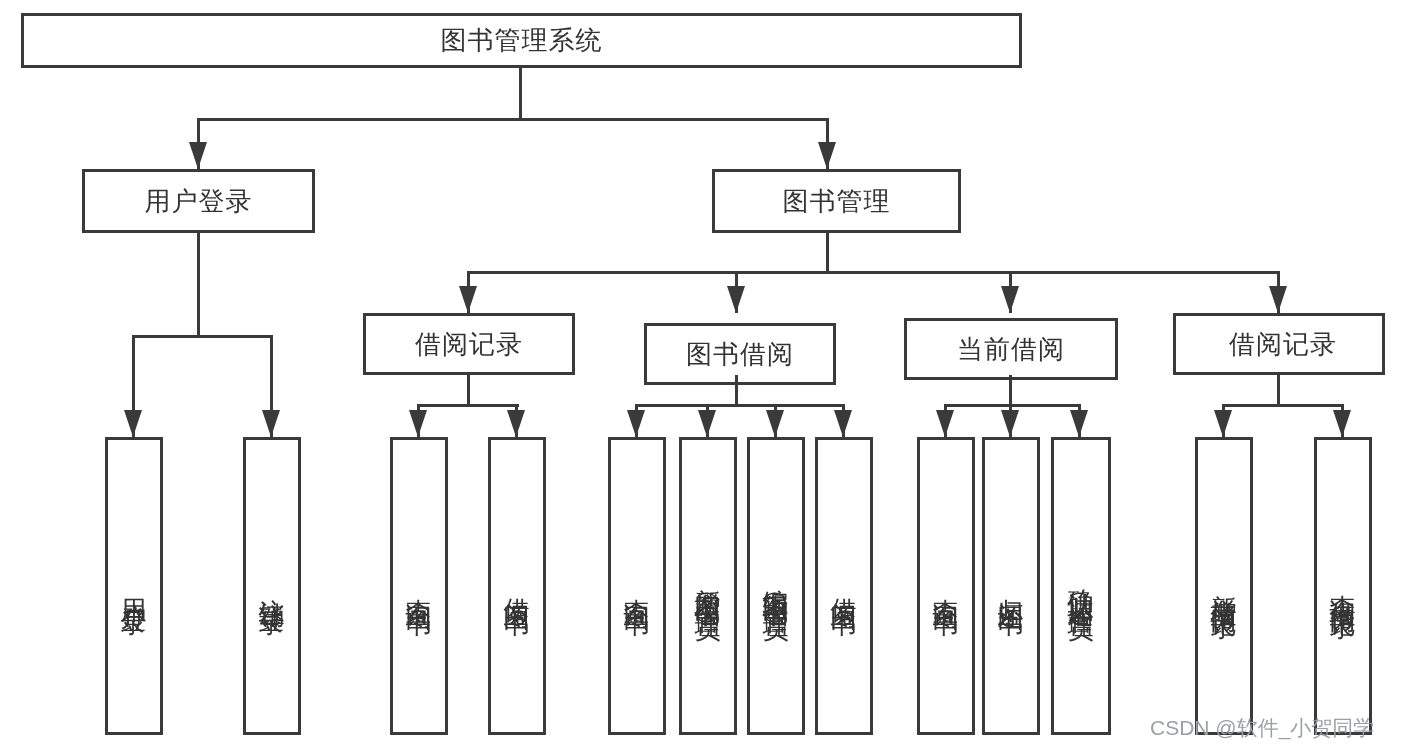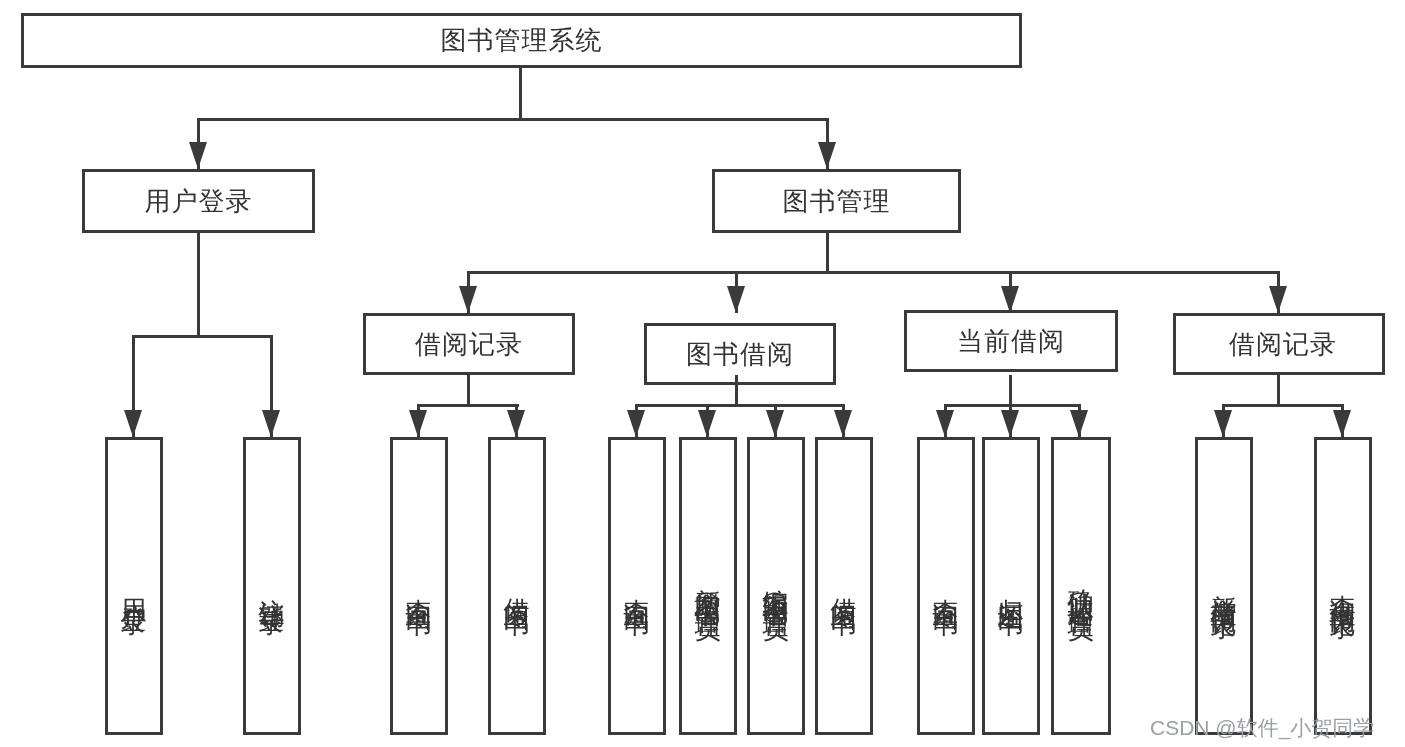--- a/index.html
+++ b/index.html
@@ -33,21 +33,21 @@
 
 <div class="canvas">
 
   <div class="box" style="left:21px;top:13px;width:1001px;height:55px;">图书管理系统</div>
 
   <div class="box" style="left:82px;top:169px;width:233px;height:64px;">用户登录</div>
   <div class="box" style="left:712px;top:169px;width:249px;height:64px;">图书管理</div>
 
   <div class="box" style="left:363px;top:313px;width:212px;height:62px;">借阅记录</div>
   <div class="box" style="left:644px;top:313px;width:192px;height:62px;margin-top:10px;">图书借阅</div>
-  <div class="box" style="left:904px;top:310px;width:214px;height:62px;font-family:Liberation Serif, serif;">当前借阅</div>
+  <div class="box" style="left:904px;top:318px;width:214px;height:62px;font-family:Liberation Serif, serif;">当前借阅</div>
   <div class="box" style="left:1173px;top:313px;width:212px;height:62px;padding-left:8px;">借阅记录</div>
 
   <div class="box vbox" style="left:105px;top:437px;width:58px;height:298px;">用户登录</div>
   <div class="box vbox" style="left:243px;top:437px;width:58px;height:298px;">注销登录</div>
 
   <div class="box vbox" style="left:390px;top:437px;width:58px;height:298px;">查询图书</div>
   <div class="box vbox" style="left:488px;top:437px;width:58px;height:298px;">借阅图书</div>
 
   <div class="box vbox" style="left:608px;top:437px;width:58px;height:298px;">查询图书</div>
   <div class="box vbox" style="left:679px;top:437px;width:58px;height:298px;">新增图书（管理员）</div>

